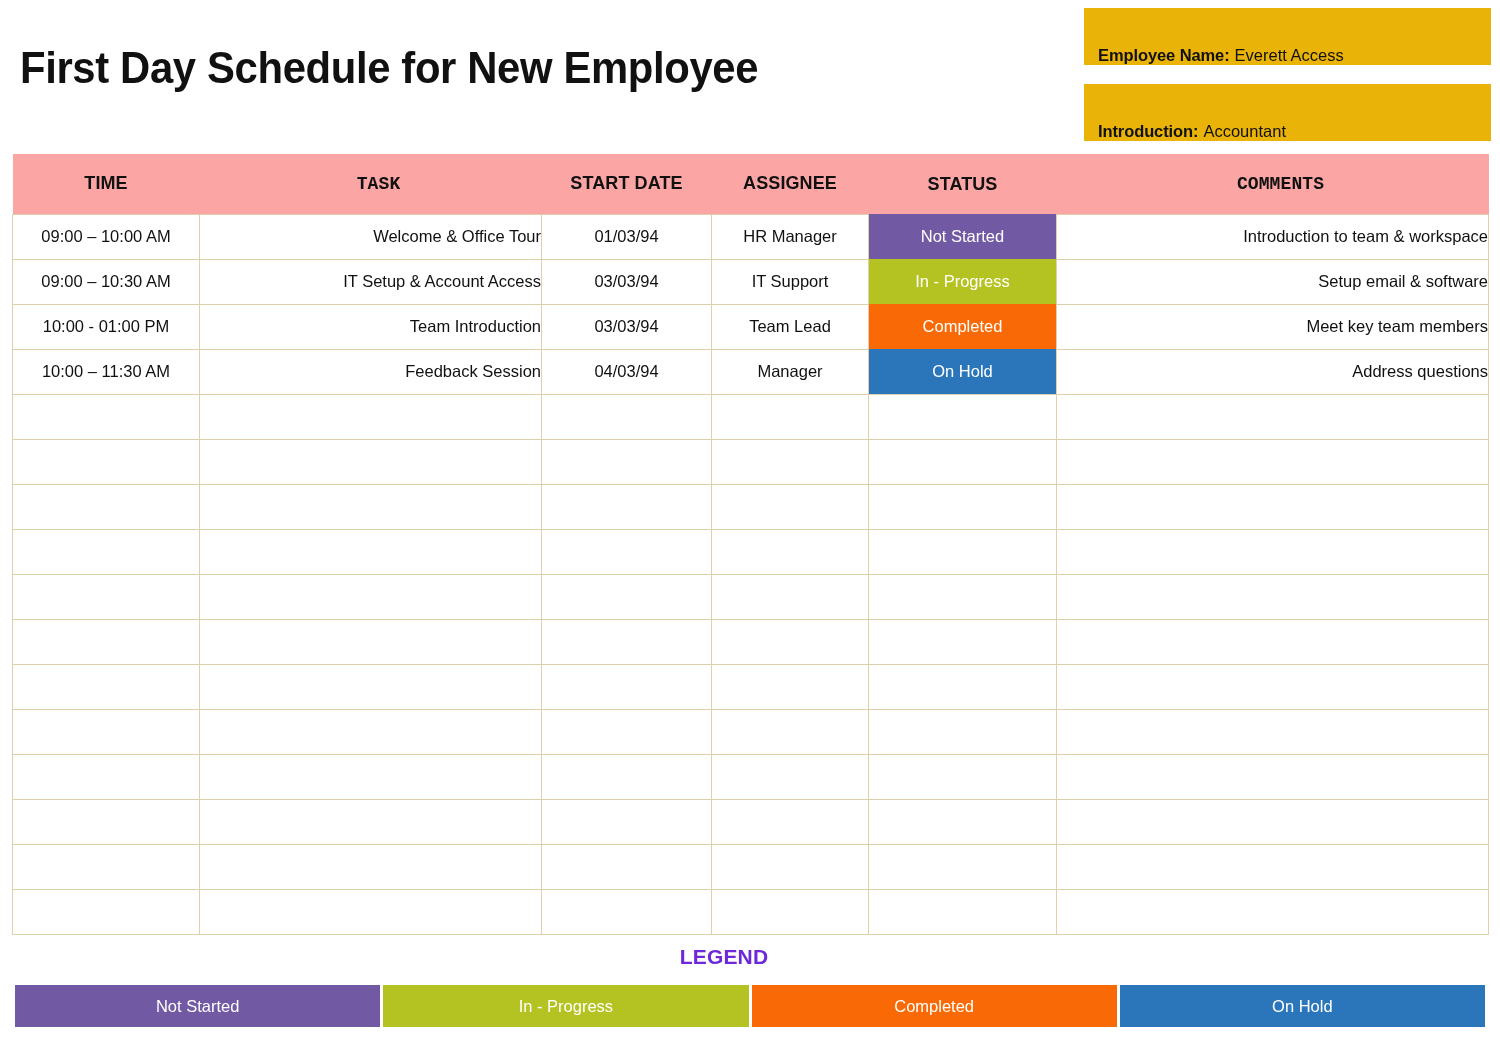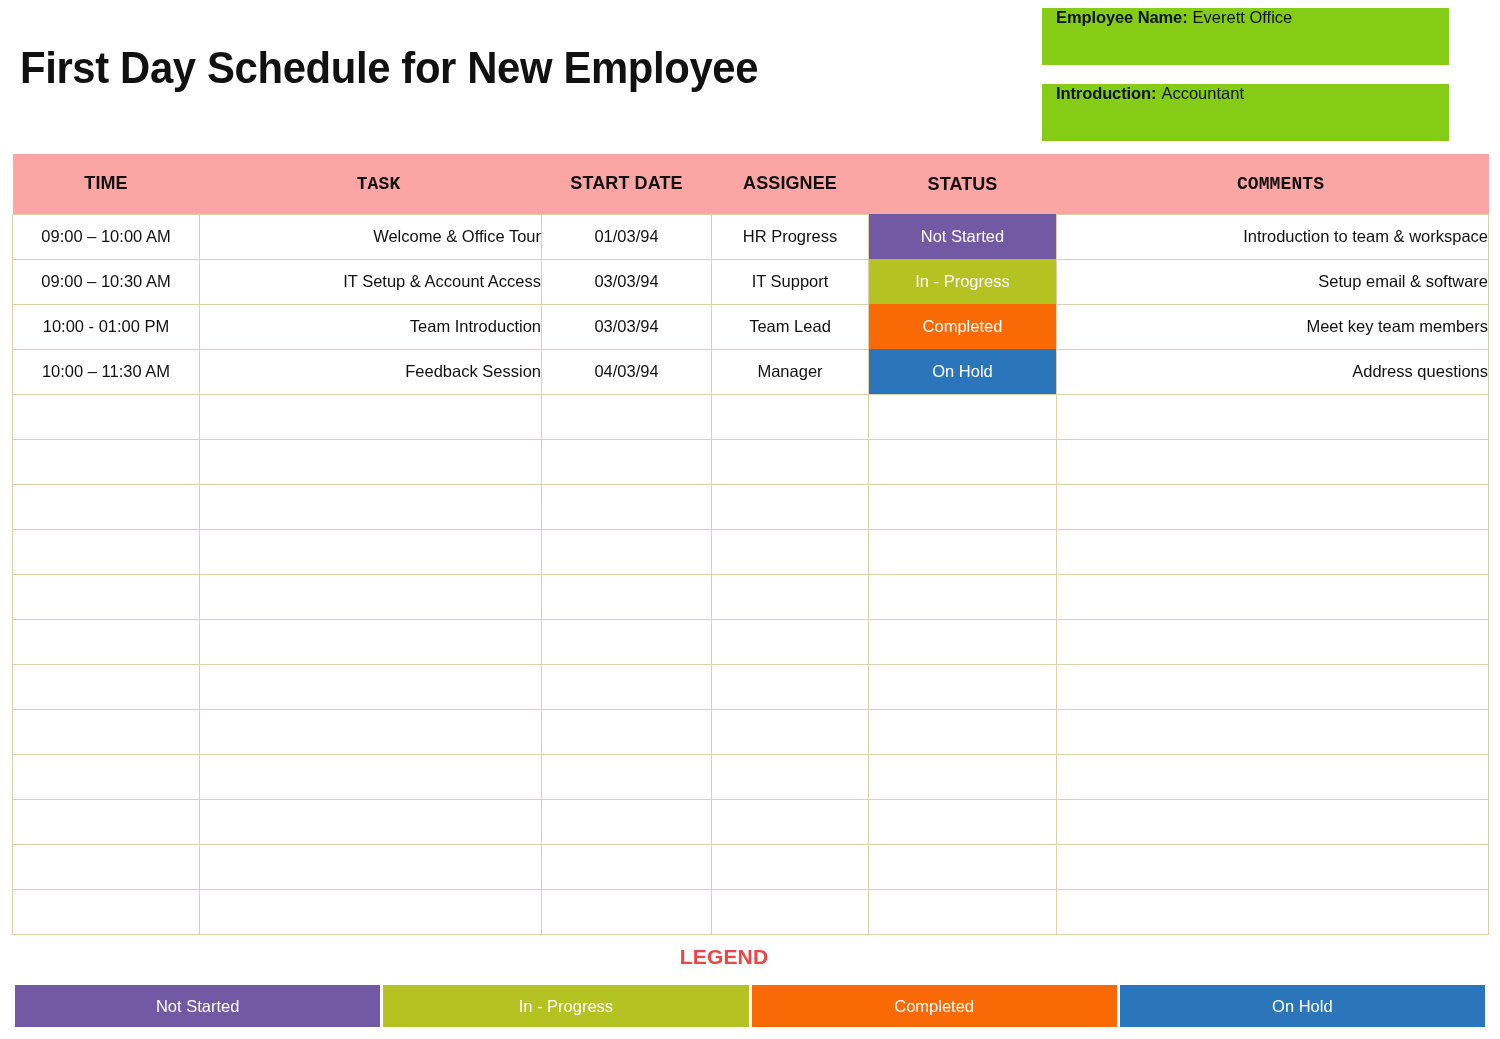--- a/index.html
+++ b/index.html
@@ -29,25 +29,25 @@
     font-weight: 700;
     letter-spacing: -0.4px;
     color: #111111;
     white-space: nowrap;
     transform: scaleX(0.93);
     transform-origin: left center;
   }
 
   .info-box {
     position: absolute;
-    left: 1042px;
+    left: 1084px;
     width: 407px;
-    background: #84cc16;
+    background: #eab308;
     display: flex;
-    align-items: flex-start;
+    align-items: flex-end;
     padding-left: 14px;
     font-size: 16.5px;
     color: #111111;
     white-space: nowrap;
   }
   .info-box.one { top: 8px;  height: 57px; }
   .info-box.two { top: 84px; height: 57px; }
 
   .info-label {
     font-weight: 700;
@@ -117,21 +117,21 @@
 
   
   .legend-title {
     position: absolute;
     top: 945px;
     left: 0;
     width: 1448px;
     text-align: center;
     font-size: 21px;
     font-weight: 700;
-    color: #ef4444;
+    color: #6d28d9;
     letter-spacing: 0.2px;
   }
 
   .legend-bar {
     position: absolute;
     left: 15px;
     top: 985px;
     width: 1470px;
     height: 42px;
     display: flex;
@@ -149,21 +149,21 @@
 </style>
 </head>
 <body>
 
 <div class="page">
 
   <h1 class="title">First Day Schedule for New Employee</h1>
 
   <div class="info-box one">
     <span class="info-label">Employee Name:</span>
-    <span class="info-value">Everett Office</span>
+    <span class="info-value">Everett Access</span>
   </div>
 
   <div class="info-box two">
     <span class="info-label">Introduction:</span>
     <span class="info-value">Accountant</span>
   </div>
 
   <div class="table-wrap">
     <table class="sched">
       <colgroup>
@@ -182,21 +182,21 @@
           <th class="center">ASSIGNEE</th>
           <th class="center">STATUS</th>
           <th class="left">COMMENTS</th>
         </tr>
       </thead>
       <tbody id="table-body">
           <tr class="filled">
             <td class="c-center">09:00 – 10:00 AM</td>
             <td class="c-left">Welcome &amp; Office Tour</td>
             <td class="c-center">01/03/94</td>
-            <td class="c-center">HR Progress</td>
+            <td class="c-center">HR Manager</td>
             <td class="status-cell" style="background-color: rgb(113, 89, 163);">Not Started</td>
             <td class="c-left">Introduction to team &amp; workspace</td>
           </tr>
           <tr class="filled">
             <td class="c-center">09:00 – 10:30 AM</td>
             <td class="c-left">IT Setup &amp; Account Access</td>
             <td class="c-center">03/03/94</td>
             <td class="c-center">IT Support</td>
             <td class="status-cell" style="background-color: rgb(181, 195, 34);">In - Progress</td>
             <td class="c-left">Setup email &amp; software</td>

